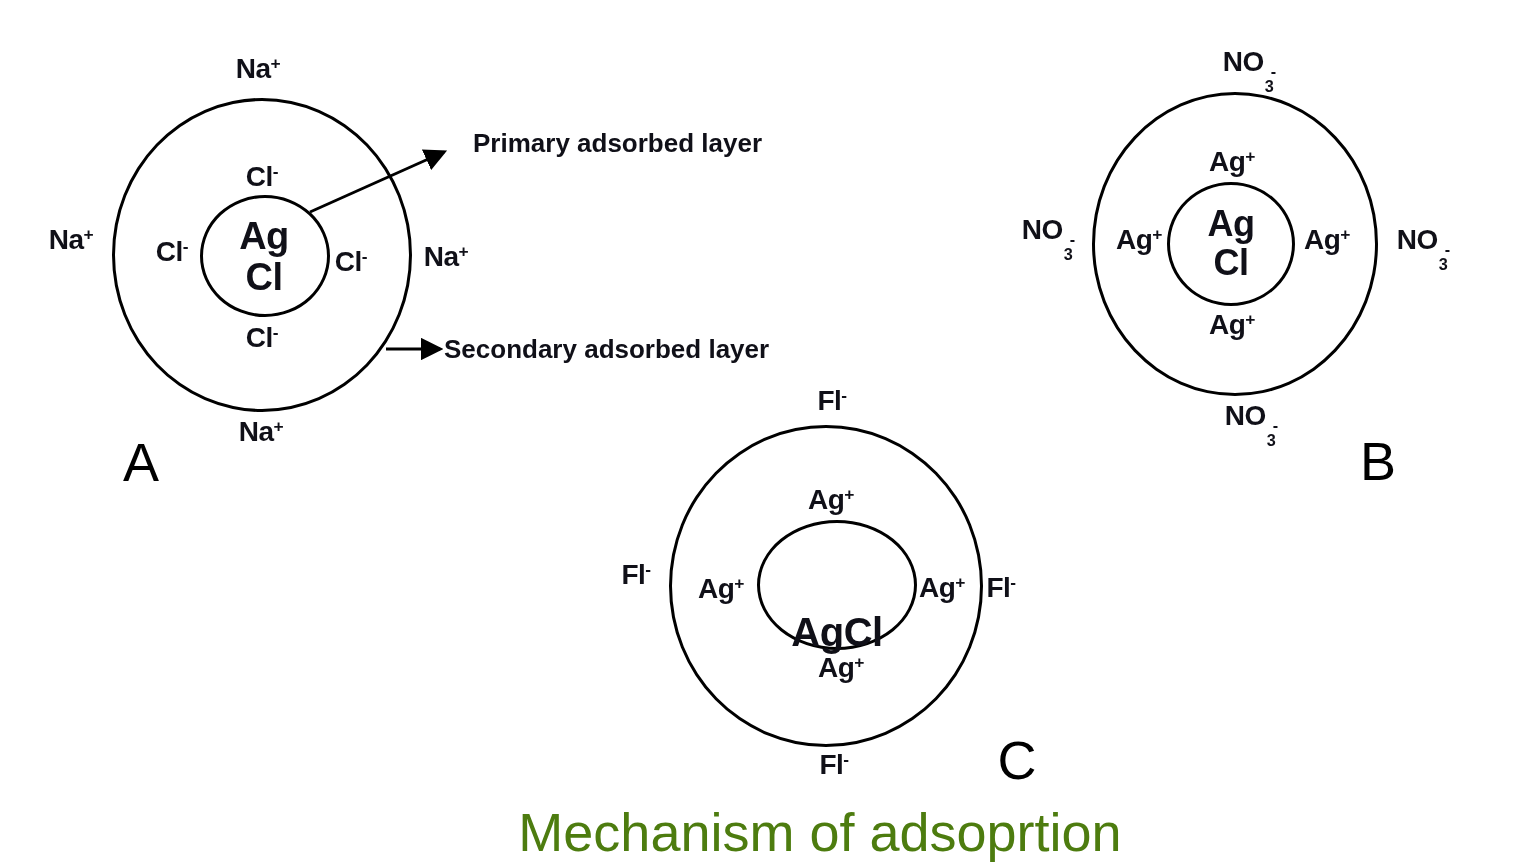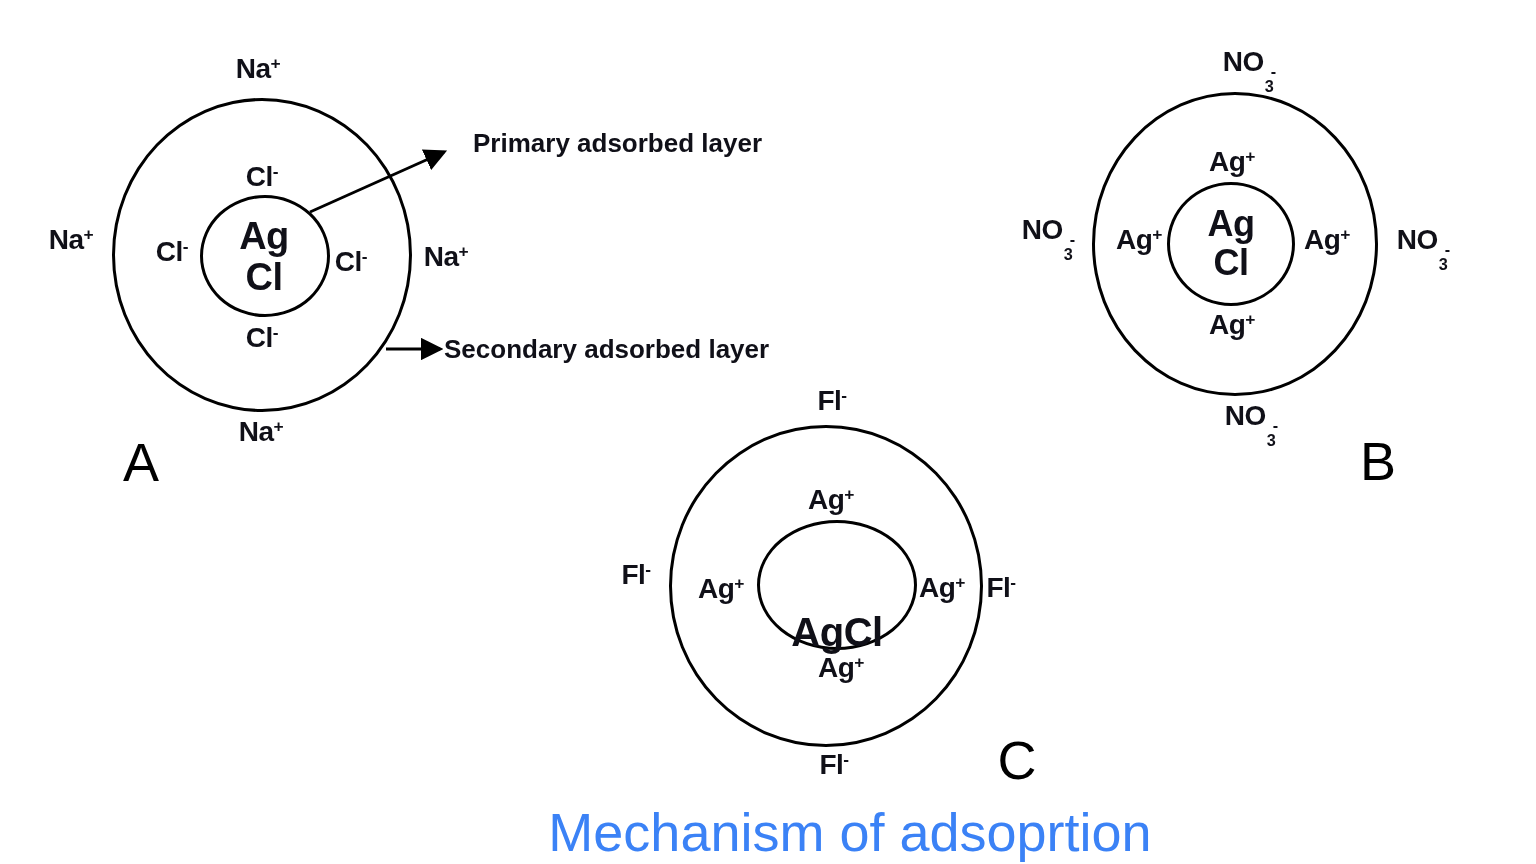--- a/index.html
+++ b/index.html
@@ -31,22 +31,22 @@
   .annot {
     position:absolute; transform:translate(0,-50%);
     font-weight:bold; font-size:26px; color:#101018; white-space:nowrap;
   }
   .letter {
     position:absolute; transform:translate(-50%,-50%);
     font-size:54px; font-weight:400; color:#000;
     font-family:"Liberation Sans", sans-serif;
   }
   .title {
-    position:absolute; left:850px; top:832px; transform:translate(-50%,-50%);
-    font-size:54px; font-weight:400; color:#3b82f6; white-space:nowrap;
+    position:absolute; left:820px; top:832px; transform:translate(-50%,-50%);
+    font-size:54px; font-weight:400; color:#4d7c0f; white-space:nowrap;
     font-family:"Liberation Sans", sans-serif;
   }
   svg.overlay { position:absolute; left:0; top:0; pointer-events:none; }
 </style>
 </head>
 <body>
 
 <div class="canvas">
 
   <div class="circle" style="left:112px; top:98px; width:300px; height:314px;"></div>

